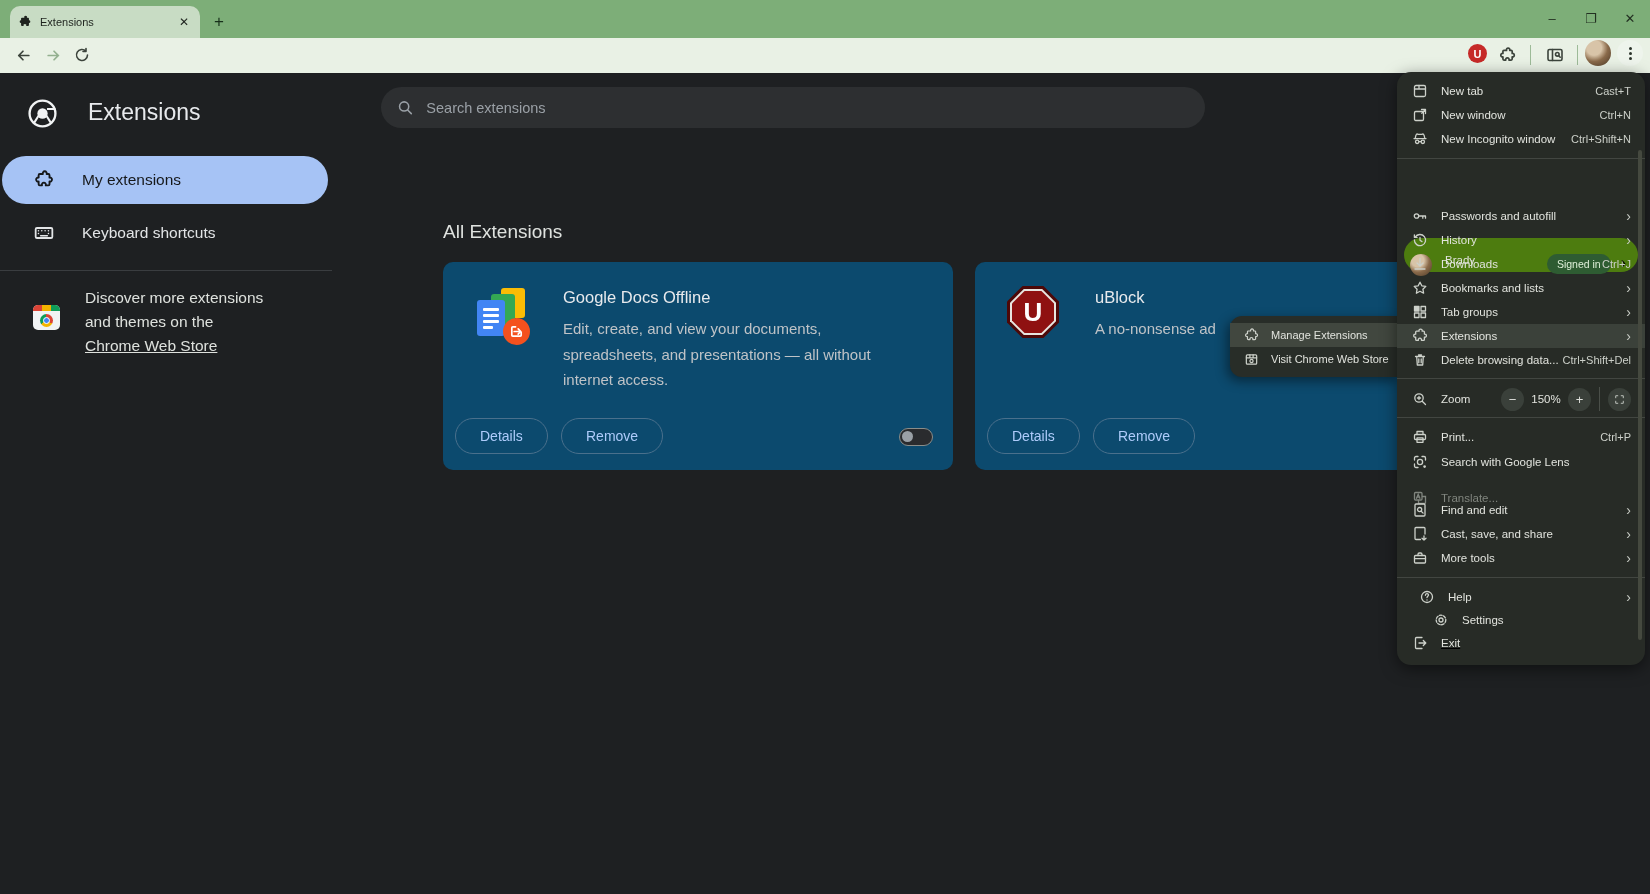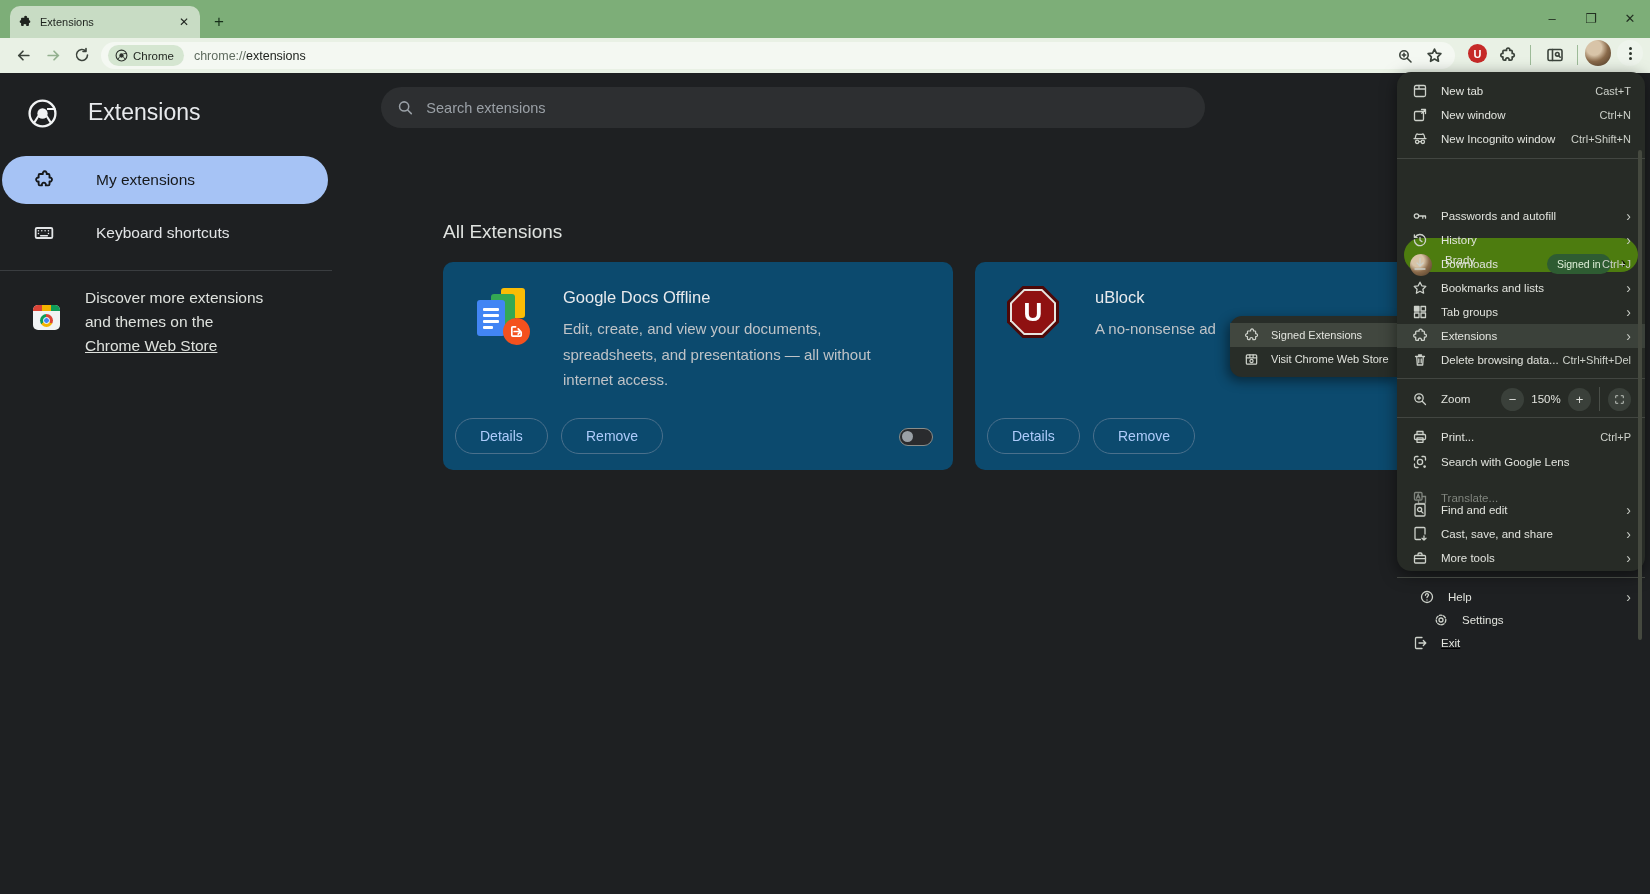--- a/index.html
+++ b/index.html
@@ -45,21 +45,21 @@
   #searchbar input{background:transparent;border:none;outline:none;color:#bdc1c6;font-size:14.5px;
              font-family:"Liberation Sans",sans-serif;width:100%;}
   #searchbar input::placeholder{color:#9aa0a6;}
 
   #nav-myext{left:2px;top:156px;width:326px;height:48px;background:#a6c3f5;border-radius:24px;
              display:flex;align-items:center;}
   #nav-myext span{color:#16181a;font-size:15.5px;}
   #nav-kbd{left:2px;top:211px;width:326px;height:44px;display:flex;align-items:center;}
   #nav-kbd span{color:#e2e4e6;font-size:15.5px;}
   .nav-icon{margin-left:32px;width:20px;height:20px;}
-  .nav-label{margin-left:42px;}
+  .nav-label{margin-left:28px;}
   #side-div{left:0;top:270px;width:332px;height:1px;background:#3a3d40;}
   #discover{left:85px;top:286px;font-size:15.5px;color:#dee1dd;line-height:24px;}
   #discover a{color:#dee1dd;text-decoration:underline;}
   #cws-icon{left:33px;top:305px;width:27px;height:25px;background:#f1f3f4;border-radius:5px;overflow:hidden;}
   #cws-icon .stripes{display:flex;height:6px;}
   #cws-icon .stripes i{flex:1;}
   #cws-ball{position:absolute;left:7px;top:9px;width:13px;height:13px;border-radius:7px;
      background:conic-gradient(#db4437 0 33%,#f4b400 0 66%,#0f9d58 0 100%);}
   #cws-ball::after{content:"";position:absolute;left:3px;top:3px;width:7px;height:7px;border-radius:4px;
      background:#4285f4;border:1px solid #fff;box-sizing:border-box;}
@@ -86,21 +86,21 @@
 
   
   #ublock-icon{left:1007px;top:286px;width:52px;height:52px;}
   .octa{position:absolute;clip-path:polygon(30% 0,70% 0,100% 30%,100% 70%,70% 100%,30% 100%,0 70%,0 30%);}
   #ublock-icon .o1{left:0;top:0;width:52px;height:52px;background:#4d0808;}
   #ublock-icon .o2{left:3px;top:3px;width:46px;height:46px;background:#e8e5e0;}
   #ublock-icon .o3{left:5px;top:5px;width:42px;height:42px;background:#8f1111;
       display:flex;align-items:center;justify-content:center;color:#fff;font-weight:bold;font-size:26px;}
 
   
-  #menu{left:1397px;top:72px;width:248px;height:499px;background:#272b26;border-radius:14px;
+  #menu{left:1397px;top:72px;width:248px;height:593px;background:#272b26;border-radius:14px;
         box-shadow:0 4px 16px rgba(0,0,0,.5);}
   .mrow{position:absolute;left:0;width:248px;height:24px;display:flex;align-items:center;
         padding:0 14px 0 15px;box-sizing:border-box;}
   .mrow .lab{margin-left:13px;font-size:11.5px;color:#e1e3dd;flex:1;white-space:nowrap;}
   .mrow .sc{font-size:11px;color:#ccd0c9;}
   .mrow .chev{font-size:14px;color:#c6cac3;line-height:1;}
   .mrow.hl{background:#3b413a;}
   .mrow.disabled .lab{color:#80857e;}
   .mdiv{position:absolute;left:0;width:248px;height:1px;background:#424641;}
   #profile-row{position:absolute;left:7px;top:166px;width:234px;height:34px;background:#4d7c0f;
@@ -157,40 +157,20 @@
   <div class="abs navic" style="left:38px;">
     <svg width="17" height="17" viewBox="0 0 16 16" style="stroke:#93b08f;fill:none;stroke-width:1.6;stroke-linecap:round">
         <path d="M3 8h9.5M8.5 4l4 4-4 4"></path>
       </svg>
   </div>
   <div class="abs navic" style="left:67px;">
     <svg width="16" height="16" viewBox="0 0 16 16" class="tic">
         <path d="M13.5 8a5.5 5.5 0 1 1-1.6-3.9M12 1.5v3h-3"></path>
       </svg>
   </div>
-  <div class="abs" id="omnibox">
-    <div id="site-chip">
-      <svg width="13" height="13" viewBox="0 0 48 48" style="stroke:#2a2f2a;fill:none;stroke-width:4">
-          <circle cx="24" cy="24" r="20"></circle>
-          <circle cx="24" cy="24" r="8" fill="#2a2f2a" stroke="none"></circle>
-          <path d="M31 17h13M17.9 27.5 11 38.5M30.1 27.5 37 38.5" stroke-width="3.4"></path>
-        </svg>
-      <span>Chrome</span>
-    </div>
-    <span id="url"><span class="scheme">chrome://</span><span>extensions</span></span>
-    <div id="omni-right">
-      <svg width="16" height="16" viewBox="0 0 16 16" class="tic">
-          <circle cx="7" cy="7" r="4.2"></circle>
-          <path d="M10.2 10.2 14 14M5.3 7h3.4M7 5.3v3.4"></path>
-        </svg>
-      <svg width="17" height="17" viewBox="0 0 16 16" class="tic">
-          <path d="m8 2 1.8 3.7 4.2.6-3 2.9.7 4.2L8 11.4l-3.7 2 .7-4.2-3-2.9 4.2-.6z"></path>
-        </svg>
-    </div>
-  </div>
   <div class="abs" id="ublock-badge">U</div>
   <div class="abs navic" style="left:1492px;">
     <svg width="17" height="17" viewBox="0 0 16 16" class="tic">
         <path d="M6 3.2h1.1a1.6 1.6 0 1 1 3 0h1.4c.5 0 .9.4.9.9v2a1.6 1.6 0 1 1 0 3.1v2.2c0 .5-.4.9-.9.9H9.4a1.6 1.6 0 1 0-3 0H4.6a.9.9 0 0 1-.9-.9V9.2a1.6 1.6 0 1 1 0-3.1v-2c0-.5.4-.9.9-.9z"></path>
       </svg>
   </div>
   <div class="abs tbdiv" style="left:1530px;"></div>
   <div class="abs navic" style="left:1540px;">
     <svg width="18" height="18" viewBox="0 0 18 18" class="tic">
         <rect x="2" y="3.5" width="14" height="11" rx="1.5"></rect>
@@ -298,21 +278,21 @@
     <div class="octa o1"></div>
       <div class="octa o2"></div>
     <div class="octa o3">U</div>
   </div>
 
   <div class="abs" id="submenu">
     <div class="srow hl" style="top:7px;">
       <svg width="15" height="15" viewBox="0 0 16 16" class="ic">
           <path d="M6 3.2h1.1a1.6 1.6 0 1 1 3 0h1.4c.5 0 .9.4.9.9v2a1.6 1.6 0 1 1 0 3.1v2.2c0 .5-.4.9-.9.9H9.4a1.6 1.6 0 1 0-3 0H4.6a.9.9 0 0 1-.9-.9V9.2a1.6 1.6 0 1 1 0-3.1v-2c0-.5.4-.9.9-.9z"></path>
         </svg>
-      <span class="lab">Signed Extensions</span>
+      <span class="lab">Manage Extensions</span>
     </div>
     <div class="srow" style="top:31px;">
       <svg width="15" height="15" viewBox="0 0 16 16" class="ic">
           <rect x="2.5" y="3" width="11" height="10" rx="1"></rect>
           <path d="M2.5 6.2h11M6.3 3v3.2M9.7 3v3.2"></path>
           <circle cx="8" cy="9.6" r="1.7"></circle>
         </svg>
       <span class="lab">Visit Chrome Web Store</span>
     </div>
   </div>

